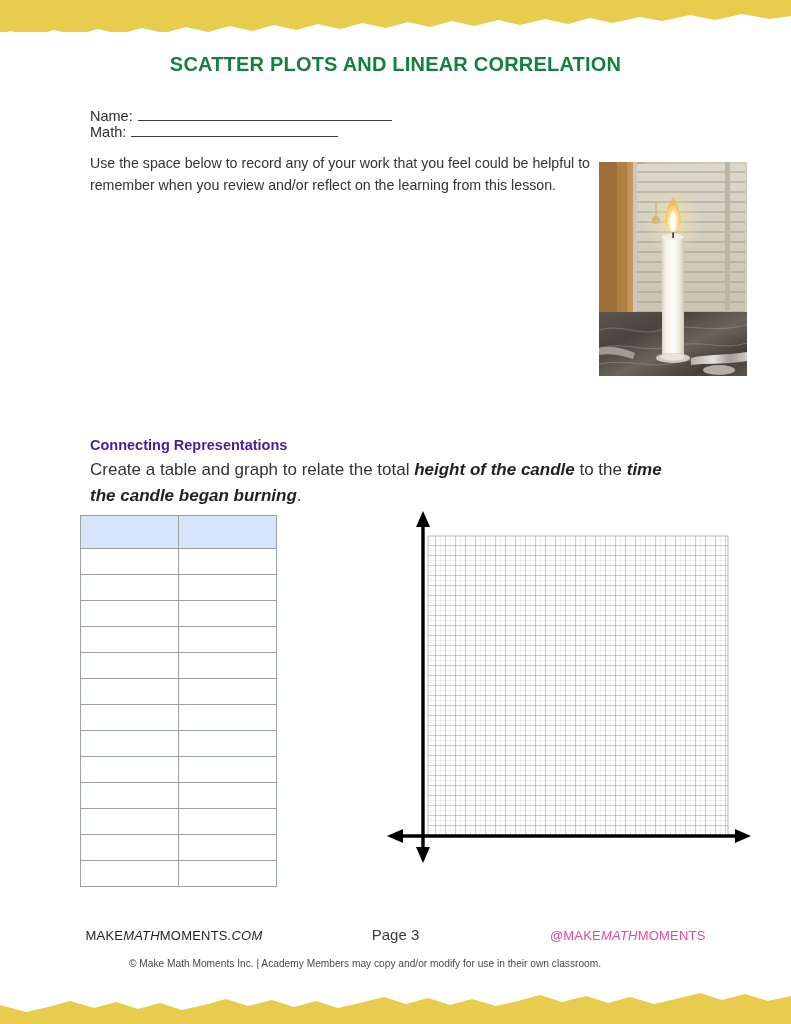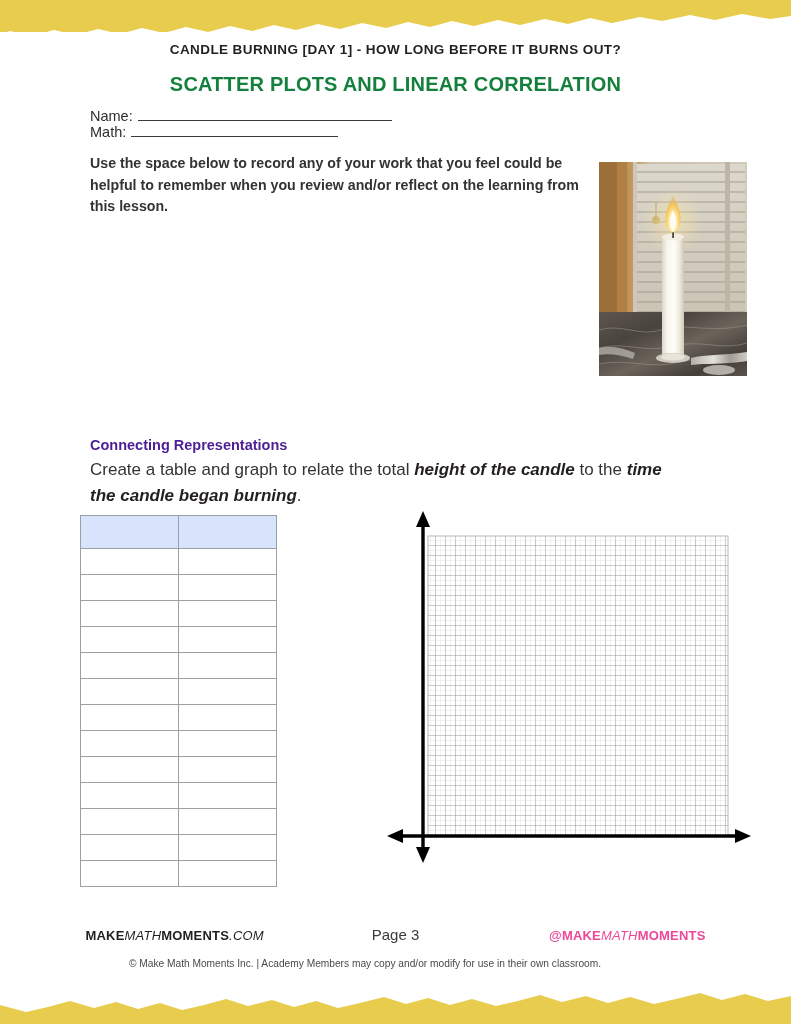--- a/index.html
+++ b/index.html
@@ -75,21 +75,20 @@
 
   
   .intro {
     position: absolute;
     top: 153px;
     left: 90px;
     width: 500px;
     font-size: 14.2px;
     line-height: 1.52;
     color: #333333;
-    font-weight: bold;
   }
 
   
   .photo {
     position: absolute;
     left: 599px;
     top: 162px;
     width: 148px;
     height: 214px;
     overflow: hidden;
@@ -188,21 +187,21 @@
     white-space: nowrap;
   }
   .page-num {
     position: absolute;
     left: 0; right: 0;
     top: -2px;
     text-align: center;
     font-size: 15px;
     color: #3a3a3a;
   }
-  .bw { font-weight: bold; }
+  .bw { font-weight: normal; }
   .bl { font-weight: normal; font-style: italic; }
   .copyright {
     position: absolute;
     left: 0;
     top: 30px;
     width: 730px;
     text-align: center;
     font-size: 10.2px;
     color: #4a4a4a;
   }
@@ -214,21 +213,20 @@
   <svg viewBox="0 0 791 32" preserveAspectRatio="none">
     <path d="M0,0 L791,0 L791,16 L770,19 L742,14 L715,20 L690,15 L662,21 L640,17
              L612,23 L590,18 L568,24 L545,19 L520,25 L498,20 L474,26 L452,21
              L430,27 L408,22 L386,28 L362,23 L340,29 L318,24 L296,30 L274,25
              L252,31 L230,26 L208,32 L186,27 L164,33 L142,28 L120,34 L98,29
              L76,35 L54,30 L32,36 L10,31 L0,34 Z" fill="#e8cc4d"></path>
   </svg>
 </div>
 
 <div class="title-block">
-  <div class="title-line1">CANDLE BURNING [DAY 1] - HOW LONG BEFORE IT BURNS OUT?</div>
   <div class="title-line2">SCATTER PLOTS AND LINEAR CORRELATION</div>
 </div>
 
 <div class="namedate">
   <span class="nd-field">
     <span class="nd-label">Name:</span><span class="nd-rule name-rule"></span>
   </span>
   <span class="nd-gap"></span>
   <span class="nd-field">
     <span class="nd-label">Math:</span><span class="nd-rule date-rule"></span>

